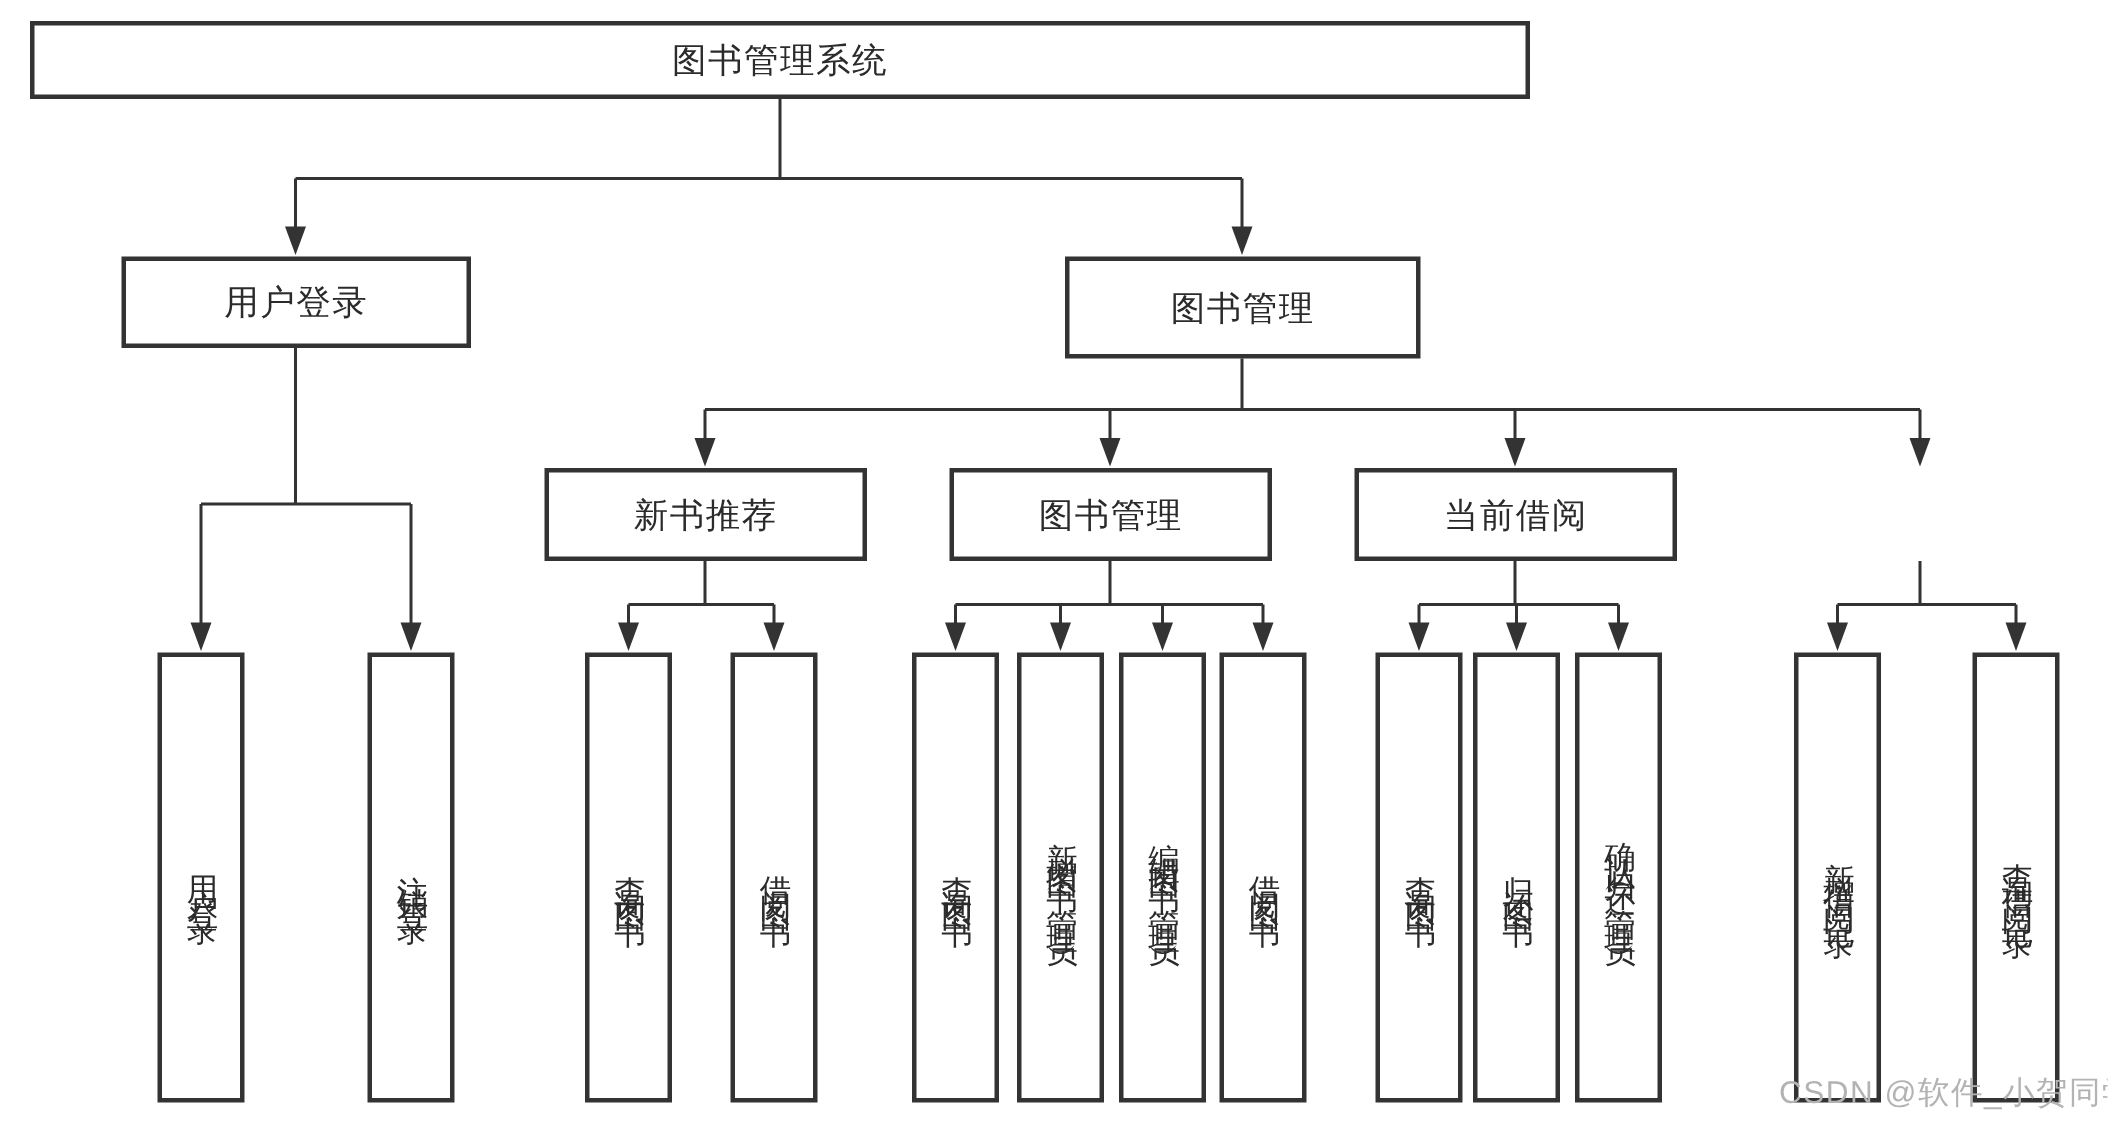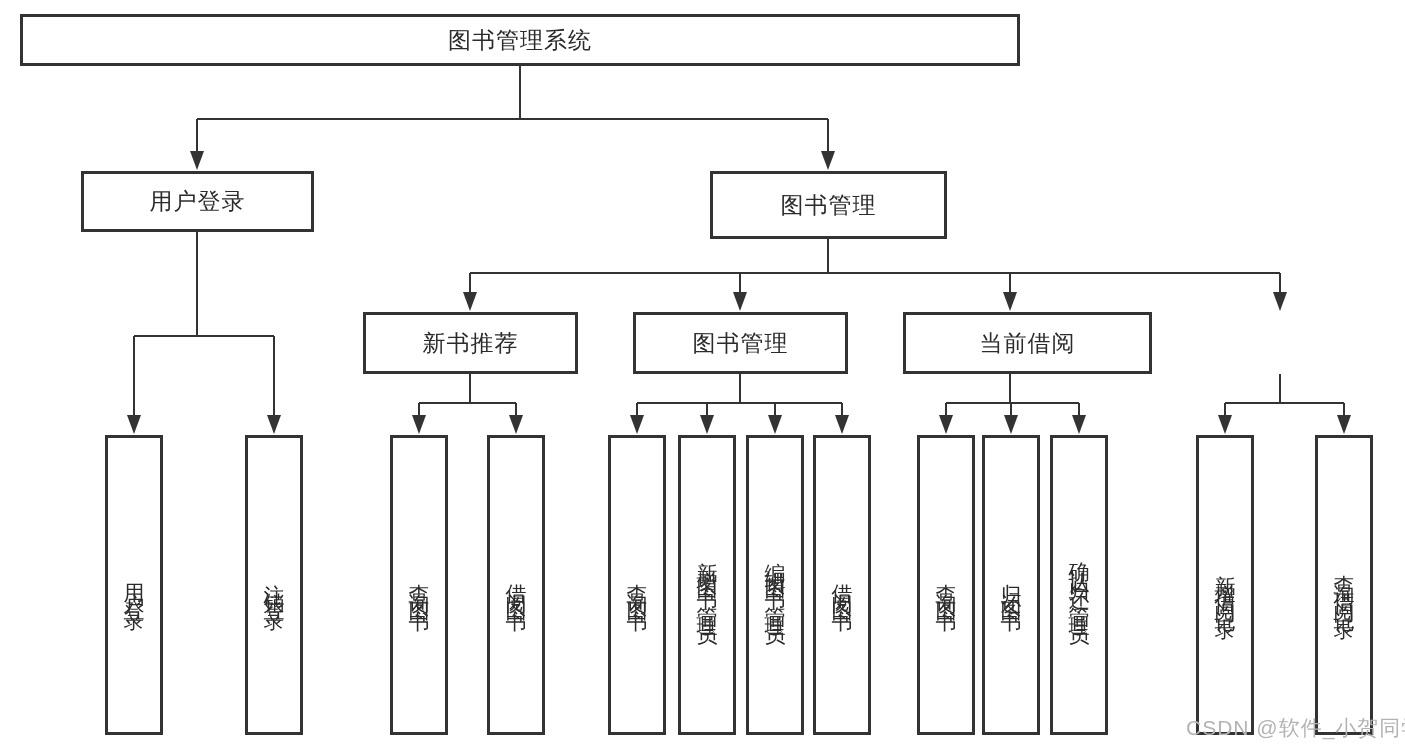--- a/index.html
+++ b/index.html
@@ -101,21 +101,21 @@
   <div class="node node-h" style="left:710px;top:171px;width:237px;height:68px;">
     <span>图书管理</span>
   </div>
 
   <div class="node node-h" style="left:363px;top:312px;width:215px;height:62px;">
     <span>新书推荐</span>
   </div>
   <div class="node node-h" style="left:633px;top:312px;width:215px;height:62px;">
     <span>图书管理</span>
   </div>
-  <div class="node node-h" style="left:903px;top:312px;width:249px;height:62px;">
+  <div class="node node-h" style="left:903px;top:312px;width:215px;height:62px;">
     <span>当前借阅</span>
   </div>
 
   <div class="node node-v" style="left:105px;top:435px;width:58px;height:300px;">
     <span class="vtext">用户登录</span>
   </div>
   <div class="node node-v" style="left:245px;top:435px;width:58px;height:300px;">
     <span class="vtext">注销登录</span>
   </div>
 

